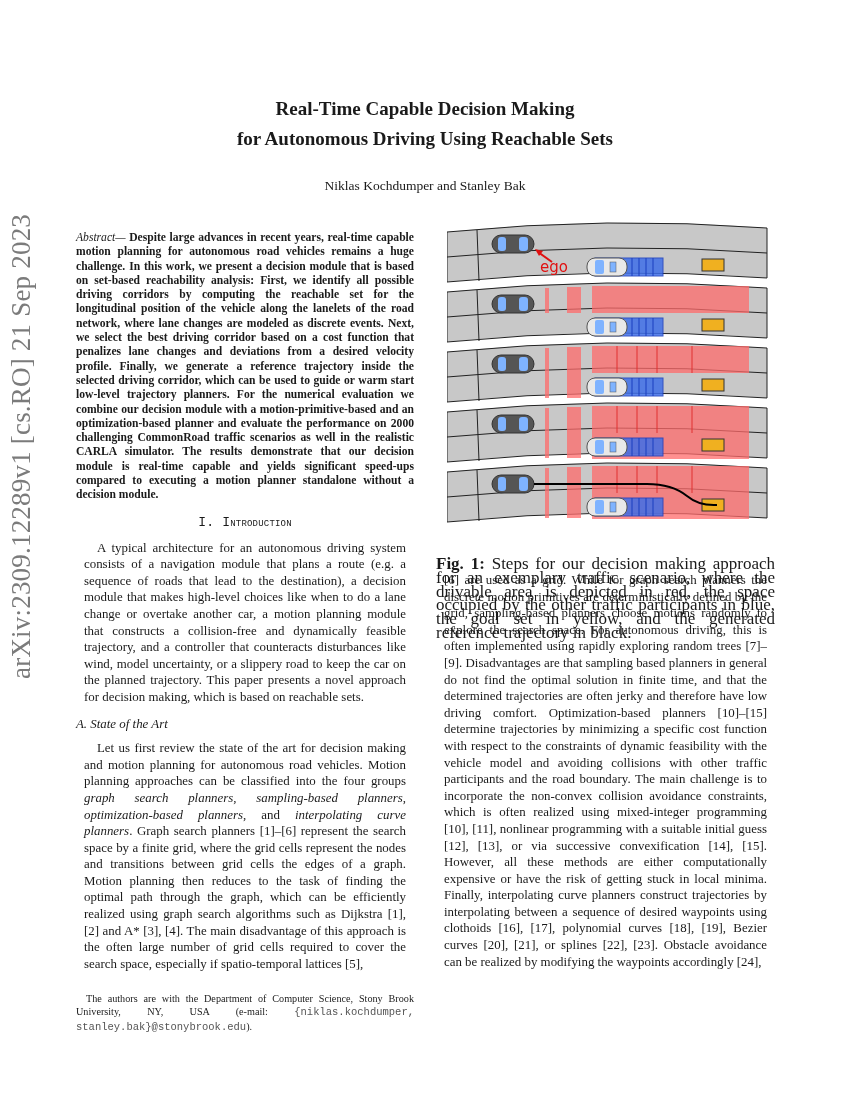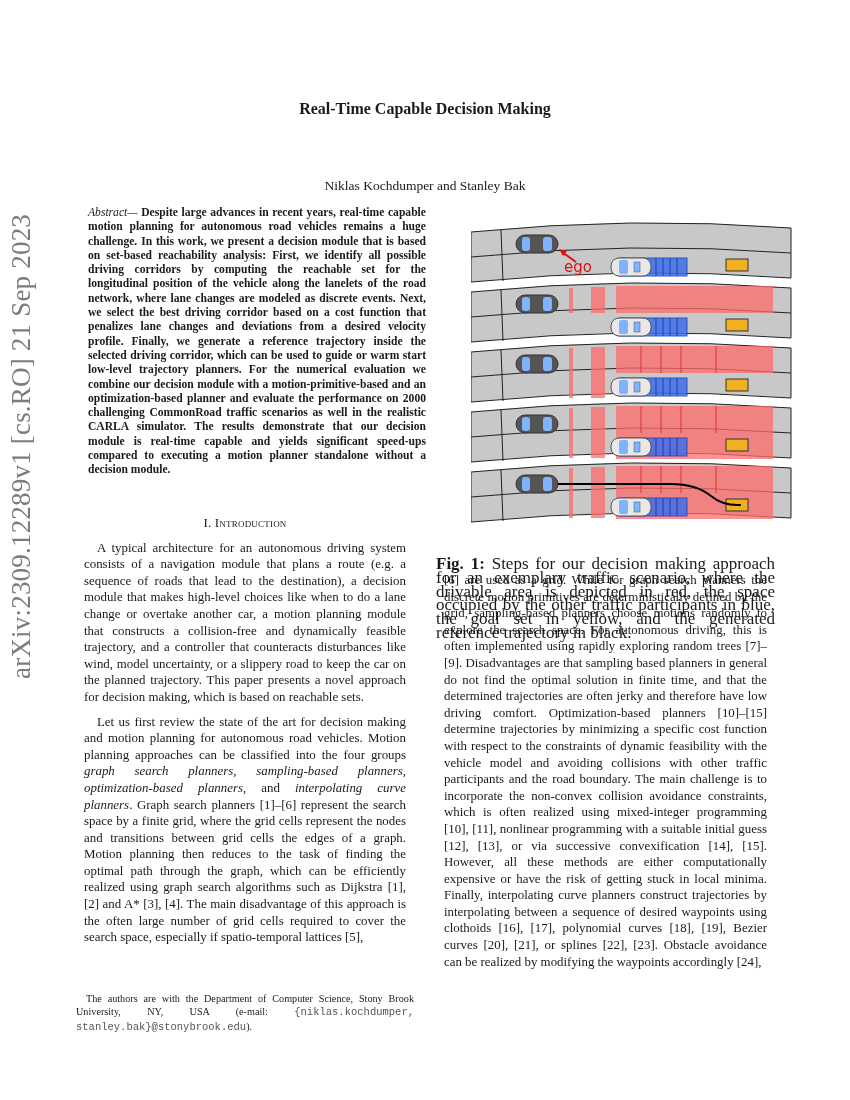--- a/index.html
+++ b/index.html
@@ -1,61 +1,63 @@
 <!DOCTYPE html>
 <html><head>
 <meta charset="utf-8">
 <style>
   html, body { margin:0; padding:0; background:#ffffff; }
   body { width:850px; height:1100px; position:relative; overflow:hidden;
          font-family:"Liberation Serif", "DejaVu Serif", serif; color:#1a1a1a; }
   .title { position:absolute; left:0; width:850px; top:94px; text-align:center;
-           font-weight:bold; font-size:16px; line-height:30px; }
+           font-weight:bold; font-size:19px; line-height:30px; }
   .authors { position:absolute; left:0; width:850px; top:178px; text-align:center; font-size:13.5px; }
   .sidebar-id { position:absolute; left:-182px; top:447px; width:420px; height:44px;
                 transform:rotate(-90deg); transform-origin:center center;
                 font-size:27px; color:#7b7b7b; text-align:center; white-space:nowrap; letter-spacing:0.2px; }
   .col { position:absolute; font-size:12.9px; line-height:16.6px; text-align:justify; }
   .col-left { left:76px; width:338px; }
   .col-right { left:436px; width:339px; }
-  .abstract { position:absolute; left:76px; top:206px; width:338px; font-weight:bold;
-              font-size:11.6px; line-height:14.3px; text-align:justify;margin-left:12px; }
+  .abstract { position:absolute; left:76px; top:231px; width:338px; font-weight:bold;
+              font-size:11.6px; line-height:14.3px; text-align:justify; }
   .abstract .lead { font-style:italic; font-weight:normal; }
-  .sec-head { text-align:center; font-size:13px; letter-spacing:0.2px; margin:0; }
+  .sec-head { text-align:center; font-size:13px; letter-spacing:0.2px; margin:0;font-family:Liberation Mono, monospace; }
   .smallcaps { font-variant:small-caps; }
   p { margin:8px; text-indent:13px; }
   .subsec { font-style:italic; margin:10px 0 6px 0; }
   .footnote { position:absolute; left:76px; top:992px; width:338px; font-size:10.2px; line-height:13.3px; text-align:justify; }
   .footnote .mono { font-family:"Liberation Mono", "DejaVu Sans Mono", monospace; color:#555; font-size:10.5px; }
-  .figure { position:absolute; left:471px; top:222px; width:326px; height:302px; }
+  .figure { position:absolute; left:447px; top:222px; width:326px; height:302px; }
   .caption { position:absolute; left:436px; top:541px; width:339px; font-size:17px; line-height:13.8px; text-align:justify;margin-top:16px; }
   .caption b { font-weight:bold; }
   i { font-style:italic; }
 </style>
 </head>
 <body>
 
 <div class="title">
   <div>Real-Time Capable Decision Making</div>
+  <div>for Autonomous Driving Using Reachable Sets</div>
 </div>
 <div class="authors">Niklas Kochdumper and Stanley Bak</div>
 
 <div class="sidebar-id">arXiv:2309.12289v1  [cs.RO]  21 Sep 2023</div>
 
 <div class="abstract">
   <span class="lead">Abstract</span><span class="lead">—</span>
   <span>Despite large advances in recent years, real-time capable motion planning for autonomous road vehicles remains a huge challenge. In this work, we present a decision module that is based on set-based reachability analysis: First, we identify all possible driving corridors by computing the reachable set for the longitudinal position of the vehicle along the lanelets of the road network, where lane changes are modeled as discrete events. Next, we select the best driving corridor based on a cost function that penalizes lane changes and deviations from a desired velocity profile. Finally, we generate a reference trajectory inside the selected driving corridor, which can be used to guide or warm start low-level trajectory planners. For the numerical evaluation we combine our decision module with a motion-primitive-based and an optimization-based planner and evaluate the performance on 2000 challenging CommonRoad traffic scenarios as well in the realistic CARLA simulator. The results demonstrate that our decision module is real-time capable and yields significant speed-ups compared to executing a motion planner standalone without a decision module.</span>
 </div>
 
 <div class="col col-left" style="top:515px;">
   <div class="sec-head" style="margin-bottom:6px;">
     <span>I.</span>
     <span class="smallcaps">Introduction</span>
   </div>
   <p>A typical architecture for an autonomous driving system consists of a navigation module that plans a route (e.g. a sequence of roads that lead to the destination), a decision module that makes high-level choices like when to do a lane change or overtake another car, a motion planning module that constructs a collision-free and dynamically feasible trajectory, and a controller that counteracts disturbances like wind, model uncertainty, or a slippery road to keep the car on the planned trajectory. This paper presents a novel approach for decision making, which is based on reachable sets.</p>
+  <div class="subsec">A.  State of the Art</div>
   <p><span>Let us first review the state of the art for decision making and motion planning for autonomous road vehicles. Motion planning approaches can be classified into the four groups </span><i>graph search planners</i><span>, </span><i>sampling-based planners</i><span>, </span><i>optimization-based planners</i><span>, and </span><i>interpolating curve planners</i><span>. Graph search planners [1]–[6] represent the search space by a finite grid, where the grid cells represent the nodes and transitions between grid cells the edges of a graph. Motion planning then reduces to the task of finding the optimal path through the graph, which can be efficiently realized using graph search algorithms such as Dijkstra [1], [2] and A* [3], [4]. The main disadvantage of this approach is the often large number of grid cells required to cover the search space, especially if spatio-temporal lattices [5],</span></p>
 </div>
 
 <div class="footnote">
   <span style="display:inline-block;width:10px;"></span><span>The authors are with the Department of Computer Science, Stony Brook University, NY, USA (e-mail: </span><span class="mono">{niklas.kochdumper, stanley.bak}@stonybrook.edu</span><span>).</span>
 </div>
 
 <div class="figure">
   <svg width="326" height="302" viewBox="0 0 326 302">
     <defs>

